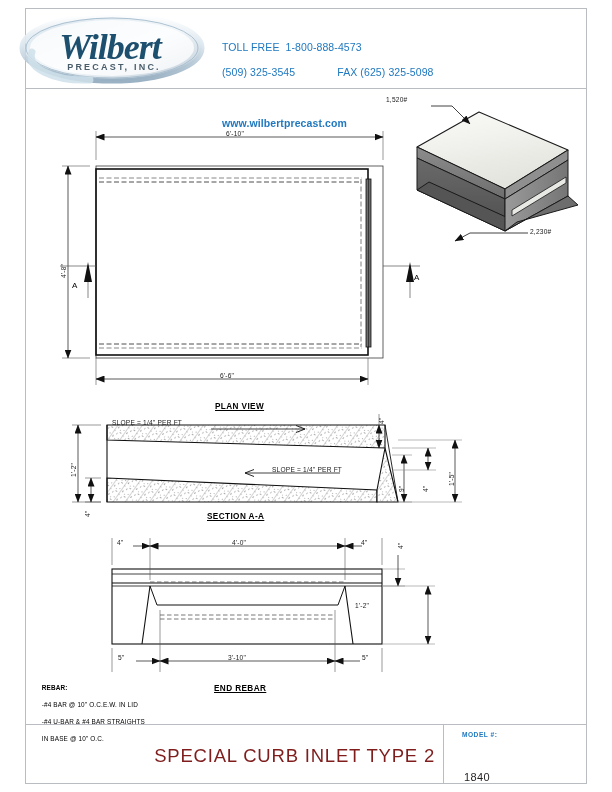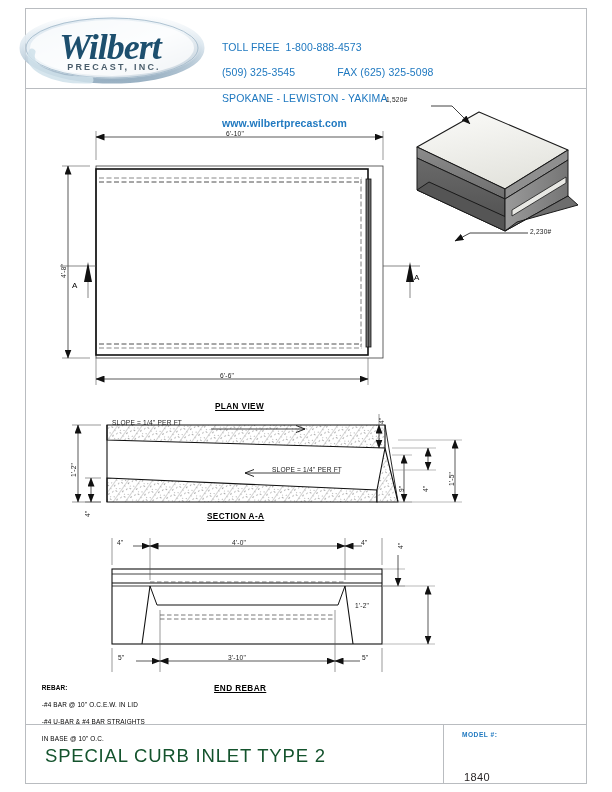--- a/index.html
+++ b/index.html
@@ -38,21 +38,21 @@
   .note{position:absolute;font-size:6.4px;letter-spacing:.15px;
        line-height:8.4px;white-space:pre;}
   .note b{font-size:6.4px;}
 
   
   .svg-layer{position:absolute;left:0;top:0;width:612px;height:792px;
        pointer-events:none;}
 
   
   .main-title{position:absolute;left:45px;top:745px;width:390px;
-       text-align:left;font-size:18.5px;letter-spacing:.8px;color:#14532d;}
+       text-align:right;font-size:18.5px;letter-spacing:.8px;color:#7f1d1d;}
   .model-lbl{position:absolute;left:462px;top:731px;font-size:6.6px;
        font-weight:bold;color:#2079c0;letter-spacing:.5px;}
   .model-val{position:absolute;left:464px;top:755px;font-size:11px;
        color:#231f20;letter-spacing:.4px;margin-top:16px;}
 </style>
 </head>
 <body>
 
 <div class="page">
 
@@ -81,21 +81,21 @@
       <ellipse cx="94" cy="36" rx="86" ry="30" fill="none" stroke="#9fb6c8" stroke-width="1" opacity="0.8"></ellipse>
       <path d="M14 40 Q10 52 26 60 Q44 69 72 68" fill="none" stroke="#cfe0ea" stroke-width="7" opacity="0.85" stroke-linecap="round"></path>
       <text x="92" y="47" text-anchor="middle" font-family="Liberation Serif, serif" font-style="italic" font-size="36" fill="#1d4f6e" style="font-weight:700;letter-spacing:-1px;">Wilbert</text>
       <text x="96" y="58" text-anchor="middle" font-family="Liberation Sans, sans-serif" font-size="9" fill="#4a5d6b" letter-spacing="2.2" style="font-weight:700;">PRECAST, INC.</text>
     </svg>
   </div>
 
   <div class="contact">
 <br><span>TOLL FREE  1-800-888-4573</span>
 <br><span>(509) 325-3545</span><span class="fax-gap"></span><span>FAX (625) 325-5098</span>
-<br><span>SPOKANE - LEWISTON - YAKIMA</span>
+<br>
 <br><span class="w">www.wilbertprecast.com</span>
   </div>
 
   <svg class="svg-layer">
     <defs>
 
       <pattern id="concrete" width="10" height="10" patternUnits="userSpaceOnUse" patternTransform="rotate(35)">
         <rect width="10" height="10" fill="#ffffff"></rect>
         <line x1="0" y1="0" x2="0" y2="10" stroke="#555" stroke-width="0.5"></line>
         <circle cx="2.5" cy="2" r="0.6" fill="#444"></circle>

